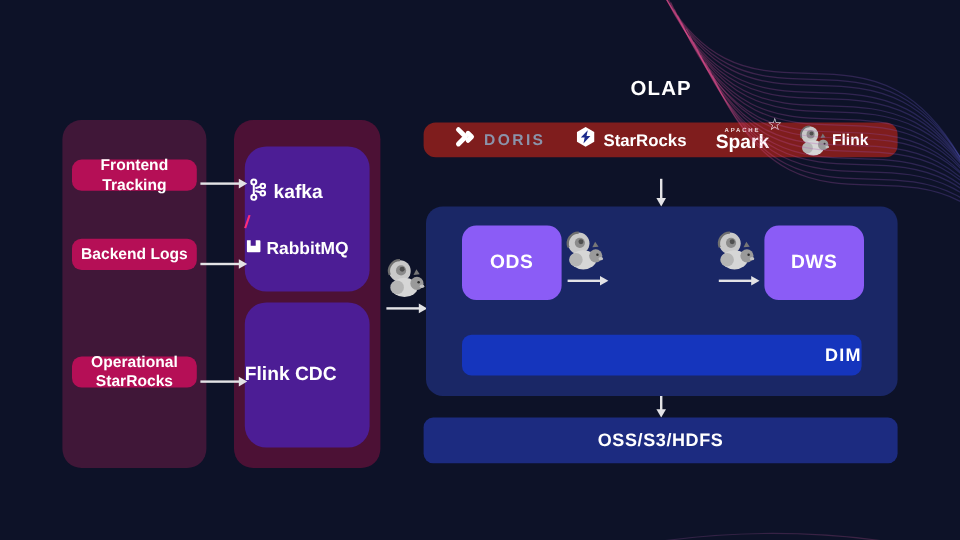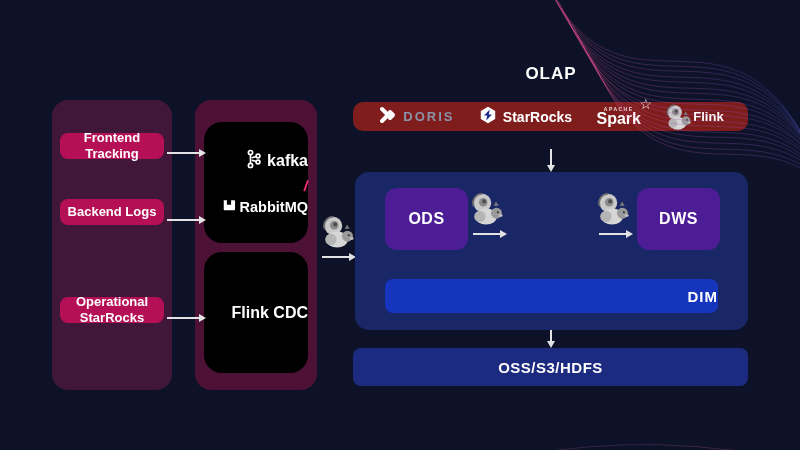--- a/index.html
+++ b/index.html
@@ -19,22 +19,22 @@
     position:absolute; left:60px; width:104px; height:26px;
     background:#b50f56; border-radius:8px;
     display:flex; align-items:center; justify-content:center;
     text-align:center; font-size:13px; line-height:1.25;
   }
   .src-1 { top:133px; } .src-2 { top:199px; } .src-3 { top:297px; }
 
   
   .ing-box {
     position:absolute; left:204px; width:104px; height:121px;
-    background:#000000; border-radius:18px;
-    display:flex; flex-direction:column; align-items:flex-end; justify-content:center; gap:4px;
+    background:#4c1d95; border-radius:18px;
+    display:flex; flex-direction:column; align-items:flex-start; justify-content:center; gap:4px;
   }
   .mq-box  { top:122px; }
   .cdc-box { top:252px; font-size:16px; }
   .logo-row { display:flex; align-items:center; gap:4px; }
   .kafka-text { font-size:16px; }
   .rabbit-text { font-size:14.5px; }
   .slash { color:#ff2d78; font-size:15px; transform:rotate(8deg); }
 
   
   .arr-r { position:absolute; height:2px; background:#e3e3e6; }
@@ -68,21 +68,21 @@
   .sr-text { font-size:14px; }
   .spark-wrap { position:relative; text-align:center; }
   .spark-sub { display:block; font-size:5px; letter-spacing:1.5px; margin-bottom:-2px; opacity:.85; }
   .spark-text { font-size:16px; }
   .spark-star { position:absolute; right:-11px; top:-10px; font-size:14px; font-weight:normal; font-family:"DejaVu Sans", sans-serif; }
   .flink-text { font-size:13px; margin-left:-5px; }
 
   
   .layer-box {
     position:absolute; top:188px; width:83px; height:62px;
-    background:#4c1d95; border-radius:12px;
+    background:#8b5cf6; border-radius:12px;
     display:flex; align-items:center; justify-content:center; font-size:16px; letter-spacing:.5px;
   }
   .ods { left:385px; } .dwd { left:510px; } .dws { left:637px; }
   .dim-bar {
     position:absolute; left:385px; top:279px; width:333px; height:34px;
     background:#1535bd; border-radius:8px;
     display:flex; align-items:center; justify-content:flex-end; font-size:15px; letter-spacing:1px;
   }
   .oss-bar {
     position:absolute; left:353px; top:348px; width:395px; height:38px;

